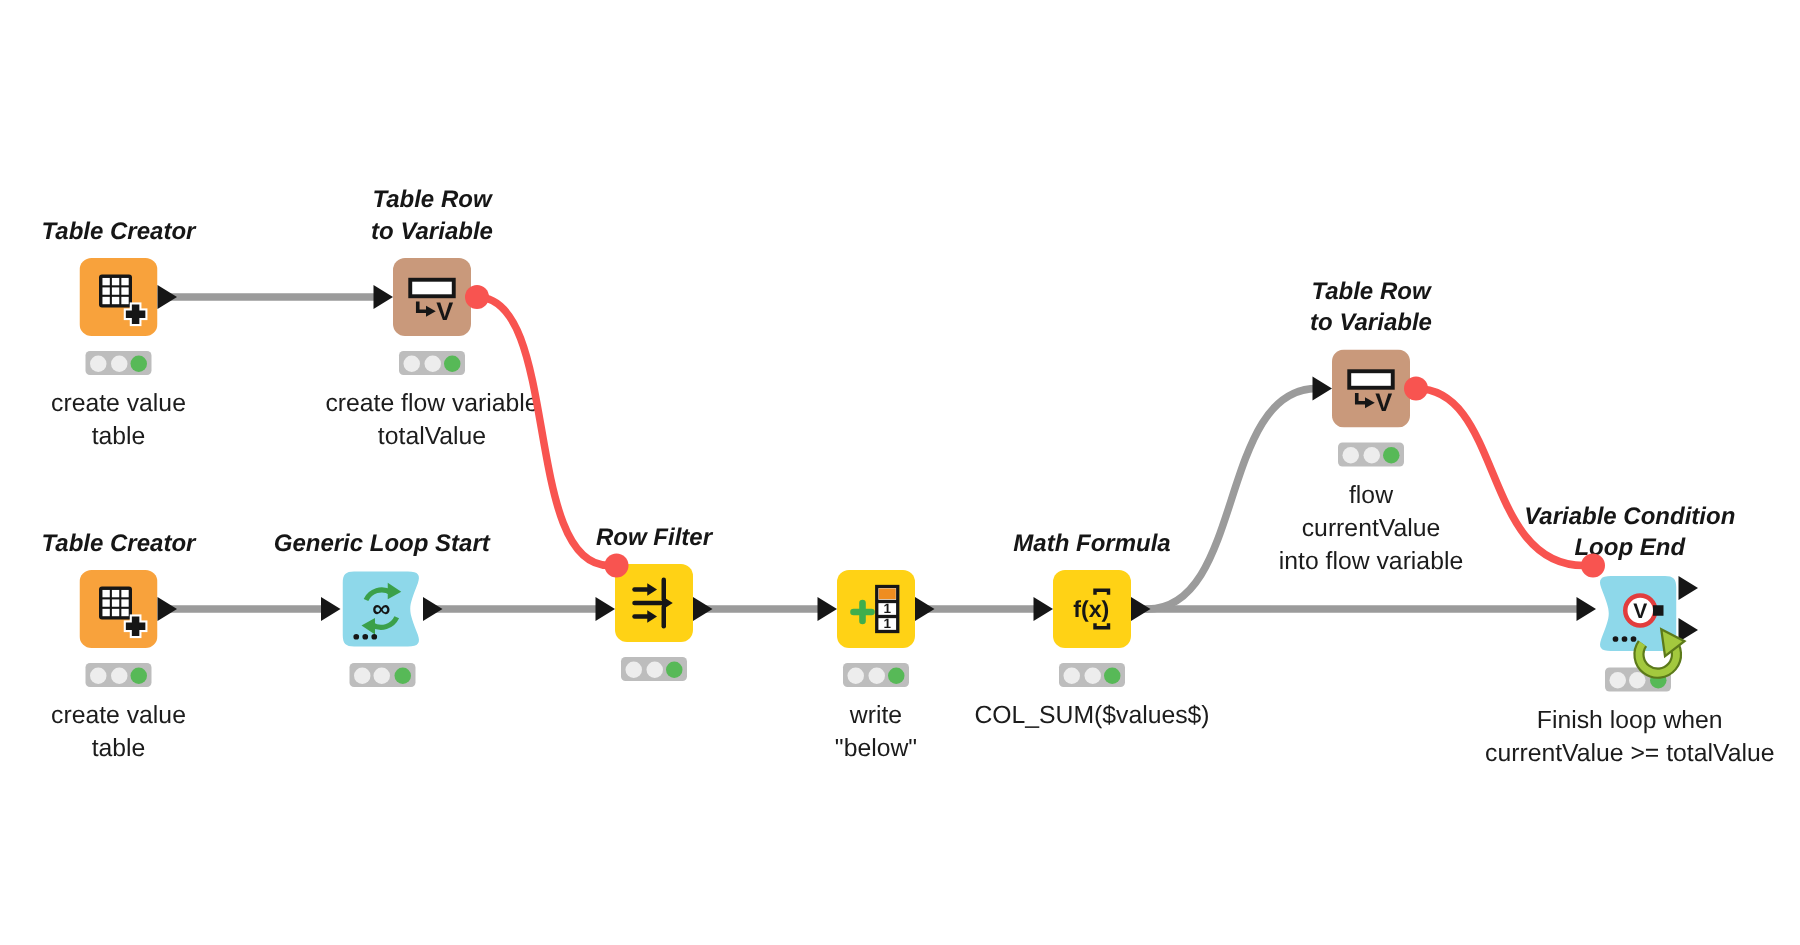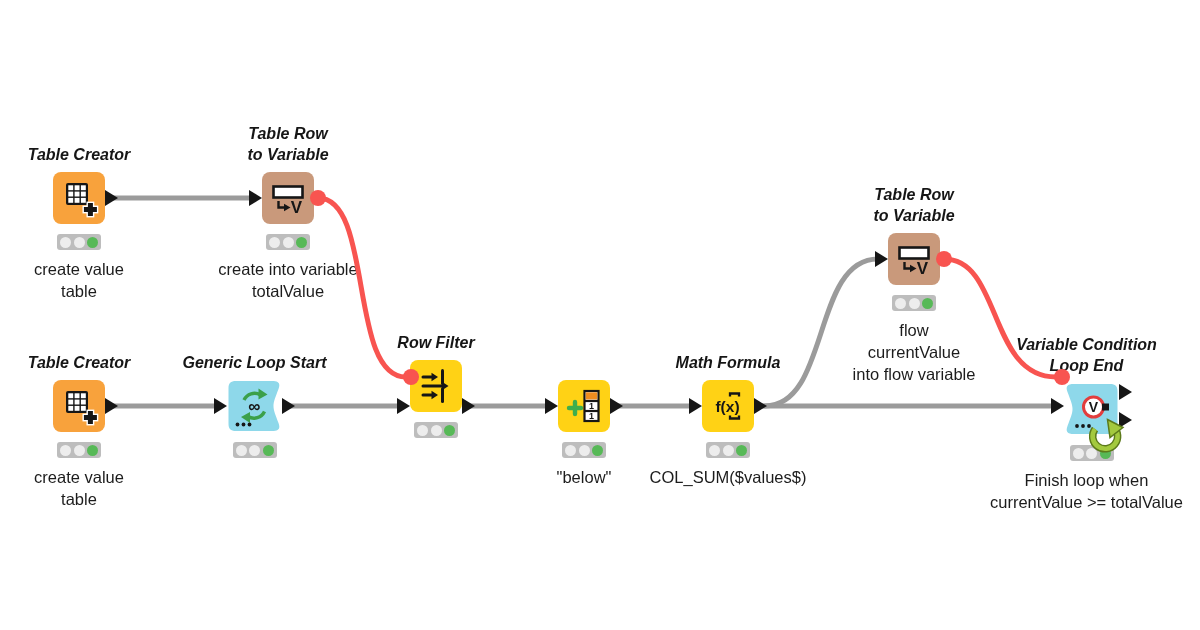--- a/index.html
+++ b/index.html
@@ -80,21 +80,21 @@
     <path d="M16.5,29 v6.5 h5.5" fill="none" stroke="#161616" stroke-width="2.4"></path>
     <polygon points="22,31.8 28.5,35.5 22,39.2" fill="#161616"></polygon>
     <text x="34.5" y="41" font-size="17" font-weight="bold" fill="#161616" text-anchor="middle">V</text>
   </svg>
   <div class="status">
       <i></i>
       <i></i>
       <i class="done"></i>
     </div>
   <div class="label">
-    <div>create into variable</div>
+    <div>create flow variable</div>
       <div>totalValue</div>
   </div>
 </div>
 
 <div class="node" style="left:53px;top:380px;width:52px;height:52px">
   <div class="title">
       <div>Table Creator</div>
     </div>
   <svg class="icon" width="52" height="52" viewBox="0 0 52 52">
     <rect x="0" y="0" width="52" height="52" rx="8" fill="#f8a23c"></rect>
@@ -139,21 +139,21 @@
       <circle cx="16.5" cy="44.5" r="1.9" fill="#161616"></circle>
       <circle cx="22.5" cy="44.5" r="1.9" fill="#161616"></circle>
   </svg>
   <div class="status">
       <i></i>
       <i></i>
       <i class="done"></i>
     </div>
 </div>
 
-<div class="node" style="left:410px;top:360px;width:52px;height:40px">
+<div class="node" style="left:410px;top:376px;width:52px;height:40px">
   <div class="title">
       <div>Row Filter</div>
     </div>
   <svg class="icon" width="52" height="52" viewBox="0 0 52 52">
     <rect x="0" y="0" width="52" height="52" rx="8" fill="#ffd215"></rect>
     <g stroke="#161616" stroke-width="3" stroke-linecap="round">
       <line x1="13" y1="17" x2="21.5" y2="17"></line>
       <line x1="32.5" y1="10.5" x2="32.5" y2="23.5"></line>
       <line x1="13" y1="26" x2="32" y2="26"></line>
       <line x1="13" y1="35" x2="21.5" y2="35"></line>
@@ -184,20 +184,21 @@
     <line x1="26.5" y1="31" x2="40.5" y2="31" stroke="#161616" stroke-width="2.2"></line>
     <text x="33.6" y="28.8" font-size="9" font-weight="bold" fill="#161616" text-anchor="middle">1</text>
     <text x="33.6" y="38.8" font-size="9" font-weight="bold" fill="#161616" text-anchor="middle">1</text>
   </svg>
   <div class="status">
       <i></i>
       <i></i>
       <i class="done"></i>
     </div>
   <div class="label">
+    <div>write</div>
       <div>"below"</div>
   </div>
 </div>
 
 <div class="node" style="left:702px;top:380px;width:52px;height:36px">
   <div class="title">
       <div>Math Formula</div>
     </div>
   <svg class="icon" width="52" height="52" viewBox="0 0 52 52">
     <rect x="0" y="0" width="52" height="52" rx="8" fill="#ffd215"></rect>

